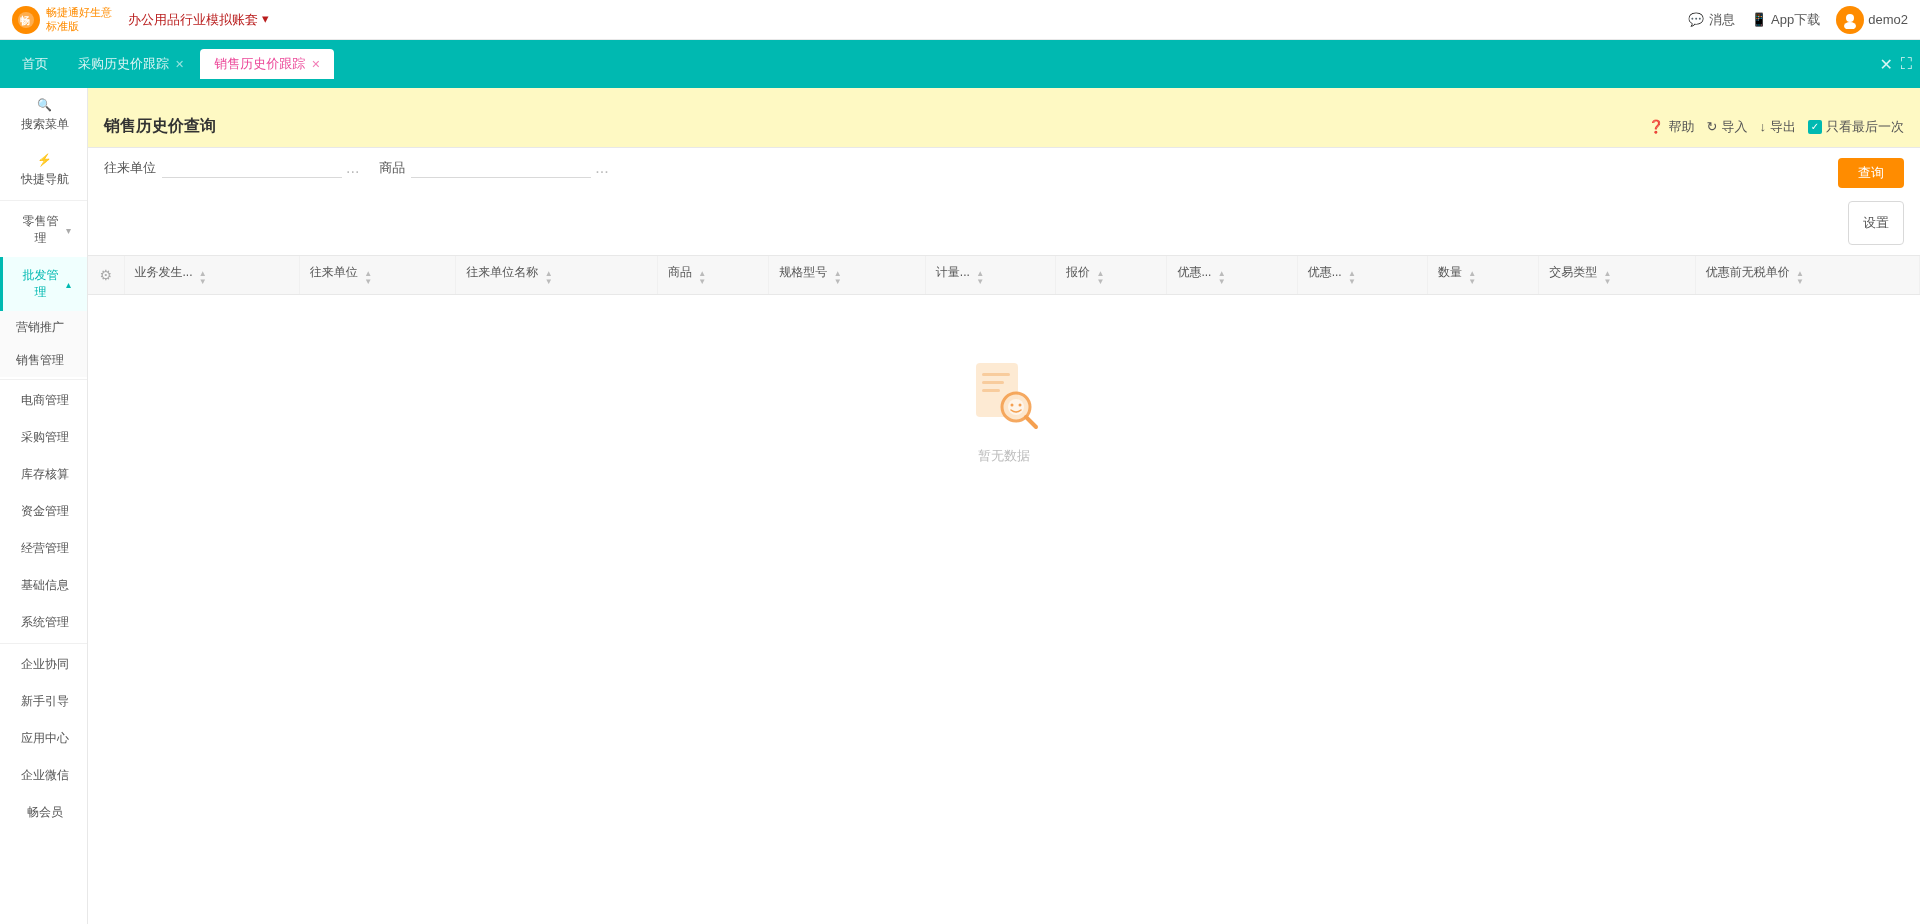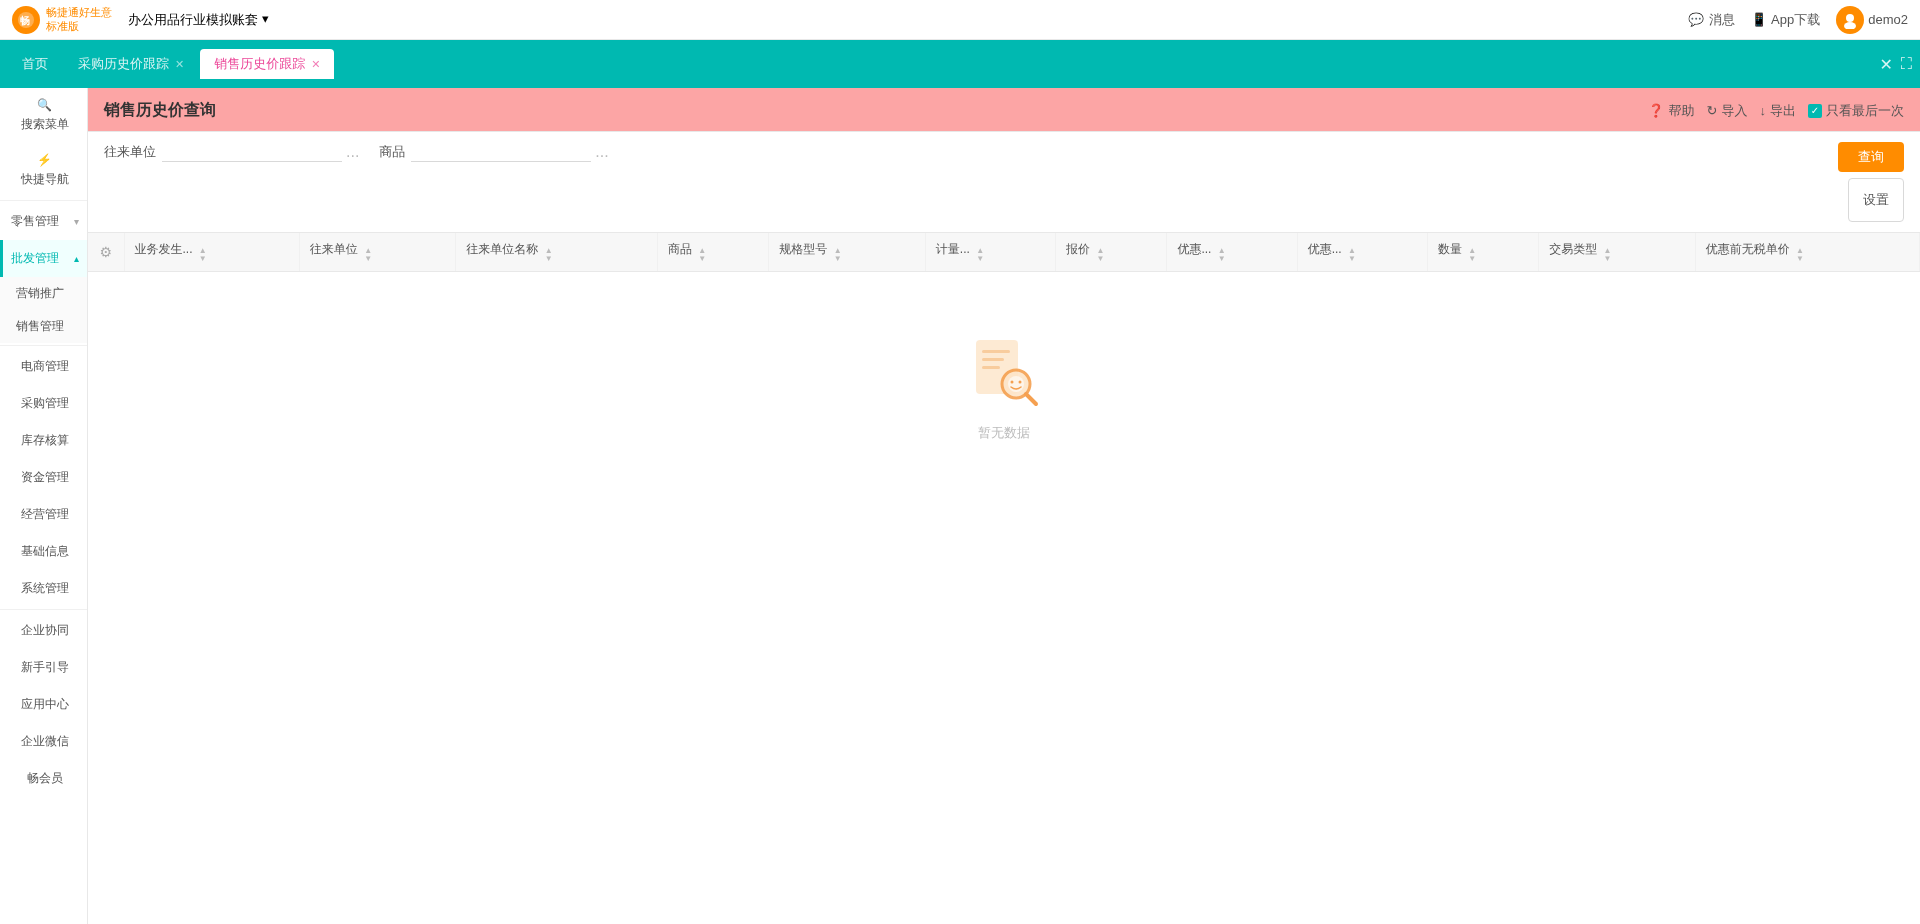--- a/index.html
+++ b/index.html
@@ -4,50 +4,50 @@
   <style>
     * { box-sizing: border-box; margin: 0; padding: 0; }
     body { font-family: 'Microsoft YaHei', Arial, sans-serif; font-size: 13px; background: #f5f5f5; color: #333; display: flex; flex-direction: column; height: 924px; overflow: hidden; }
 
     
     .top-bar { height: 40px; background: #fff; display: flex; align-items: center; justify-content: space-between; padding: 0 12px; border-bottom: 1px solid #e8e8e8; flex-shrink: 0; }
     .top-bar-left { display: flex; align-items: center; gap: 8px; }
     .logo-area { display: flex; align-items: center; gap: 6px; }
     .logo-icon { width: 28px; height: 28px; background: #ff8c00; border-radius: 50%; display: flex; align-items: center; justify-content: center; color: white; font-size: 14px; font-weight: bold; }
     .logo-text { font-size: 11px; color: #ff8c00; line-height: 1.2; }
-    .app-selector { display: flex; gap: 4px; color: #000000; font-size: 13px; cursor: pointer; padding: 4px 8px; border-radius: 4px; }
+    .app-selector { display: flex; gap: 4px; color: #b91c1c; font-size: 13px; cursor: pointer; padding: 4px 8px; border-radius: 4px; }
     .top-bar-right { display: flex; align-items: center; gap: 16px; color: #555; font-size: 13px; }
     .top-bar-item { display: flex; align-items: center; gap: 4px; cursor: pointer; }
     .avatar { width: 28px; height: 28px; border-radius: 50%; background: #ff8c00; display: flex; align-items: center; justify-content: center; color: white; font-size: 12px; }
 
     
     .tab-bar { height: 48px; background: #00b9b1; display: flex; align-items: center; padding: 0 8px; gap: 2px; flex-shrink: 0; }
     .tab { height: 30px; padding: 0 14px; display: flex; align-items: center; gap: 6px; border-radius: 4px 4px 0 0; cursor: pointer; font-size: 13px; color: rgba(255,255,255,0.85); }
     .tab.active { background: #fff; color: #ec4899; border-radius: 4px 4px 0 0; }
     .tab-close { font-size: 11px; opacity: 0.7; cursor: pointer; }
     .tab-bar-right { margin-left: auto; display: flex; align-items: center; gap: 8px; }
     .tab-bar-btn { color: rgba(255,255,255,0.85); cursor: pointer; font-size: 16px; }
 
     
     .main-layout { display: flex; flex: 1; overflow: hidden; }
 
     
     .sidebar { width: 88px; background: #fff; border-right: 1px solid #e8e8e8; display: flex; flex-direction: column; overflow-y: auto; flex-shrink: 0; }
     .sidebar-item { padding: 10px 6px; text-align: center; cursor: pointer; font-size: 12px; color: #555; display: flex; flex-direction: column; align-items: center; gap: 4px; border-left: 3px solid transparent; }
-    .sidebar-item.has-sub { display: flex; flex-direction: row; justify-content: space-between; align-items: center; padding: 10px 8px; }
+    .sidebar-item.has-sub { display: flex; flex-direction: row; justify-content: space-between; align-items: center; padding: 10px 16px; }
     .sidebar-arrow { font-size: 10px; color: #aaa; }
     .sidebar-sub { background: #fafafa; }
     .sidebar-sub-item { padding: 8px 16px; font-size: 12px; color: #555; cursor: pointer; }
     .sidebar-divider { height: 1px; background: #f0f0f0; margin: 2px 0; }
 
     
     .content-area { flex: 1; display: flex; flex-direction: column; overflow: hidden; background: #f5f5f5; }
 
     
-    .page-header { background: #fca5a5; padding: 12px 16px 0 16px; border-bottom: 1px solid #e8e8e8; flex-shrink: 0; }
+    .page-header { background: #fef9c3; padding: 28px 16px 0 16px; border-bottom: 1px solid #e8e8e8; flex-shrink: 0; }
     .page-title-row { display: flex; align-items: center; justify-content: space-between; margin-bottom: 10px; }
     .page-title { font-size: 16px; font-weight: bold; color: #333; }
     .page-actions { display: flex; align-items: center; gap: 12px; font-size: 13px; color: #555; }
     .page-action { display: flex; align-items: center; gap: 4px; cursor: pointer; }
     .only-last-check { display: flex; align-items: center; gap: 4px; }
     .checkbox { width: 14px; height: 14px; background: #00b9b1; border-radius: 2px; display: flex; align-items: center; justify-content: center; }
     .checkbox-check { color: white; font-size: 10px; }
     .filter-item { display: flex; align-items: center; gap: 6px; }
     .filter-label { color: #555; font-size: 13px; }
     .date-buttons { display: flex; align-items: center; gap: 4px; }
@@ -74,21 +74,21 @@
     .empty-state { display: flex; flex-direction: column; align-items: center; justify-content: center; flex: 1; padding: 60px 0; }
     .empty-icon { width: 80px; height: 80px; position: relative; }
     .empty-text { color: #bbb; font-size: 13px; margin-top: 12px; }
 
     
     .filter-action-row { display: flex; align-items: flex-start; background: #fff; padding: 10px 16px; border-bottom: 1px solid #e8e8e8; gap: 16px; flex-shrink: 0; }
     .filter-section { flex: 1; display: flex; align-items: center; gap: 20px; flex-wrap: wrap; }
     .filter-group { display: flex; align-items: flex-start; flex-direction: column; gap: 4px; }
     .filter-group-row { display: flex; align-items: center; gap: 6px; }
 
-    .btn-area { display: flex; flex-direction: column; gap: 6px; align-items: flex-end; flex-shrink: 0; }
+    .btn-area { display: flex; flex-direction: column; gap: 13px; align-items: flex-end; flex-shrink: 0; }
   </style>
 </head>
 <body>
 
 <div class="top-bar">
   <div class="top-bar-left">
     <div class="logo-area">
       <div class="logo-icon">
         <svg width="18" height="18" viewBox="0 0 18 18" fill="none">
           <circle cx="9" cy="9" r="8" fill="white" opacity="0.3"></circle>

